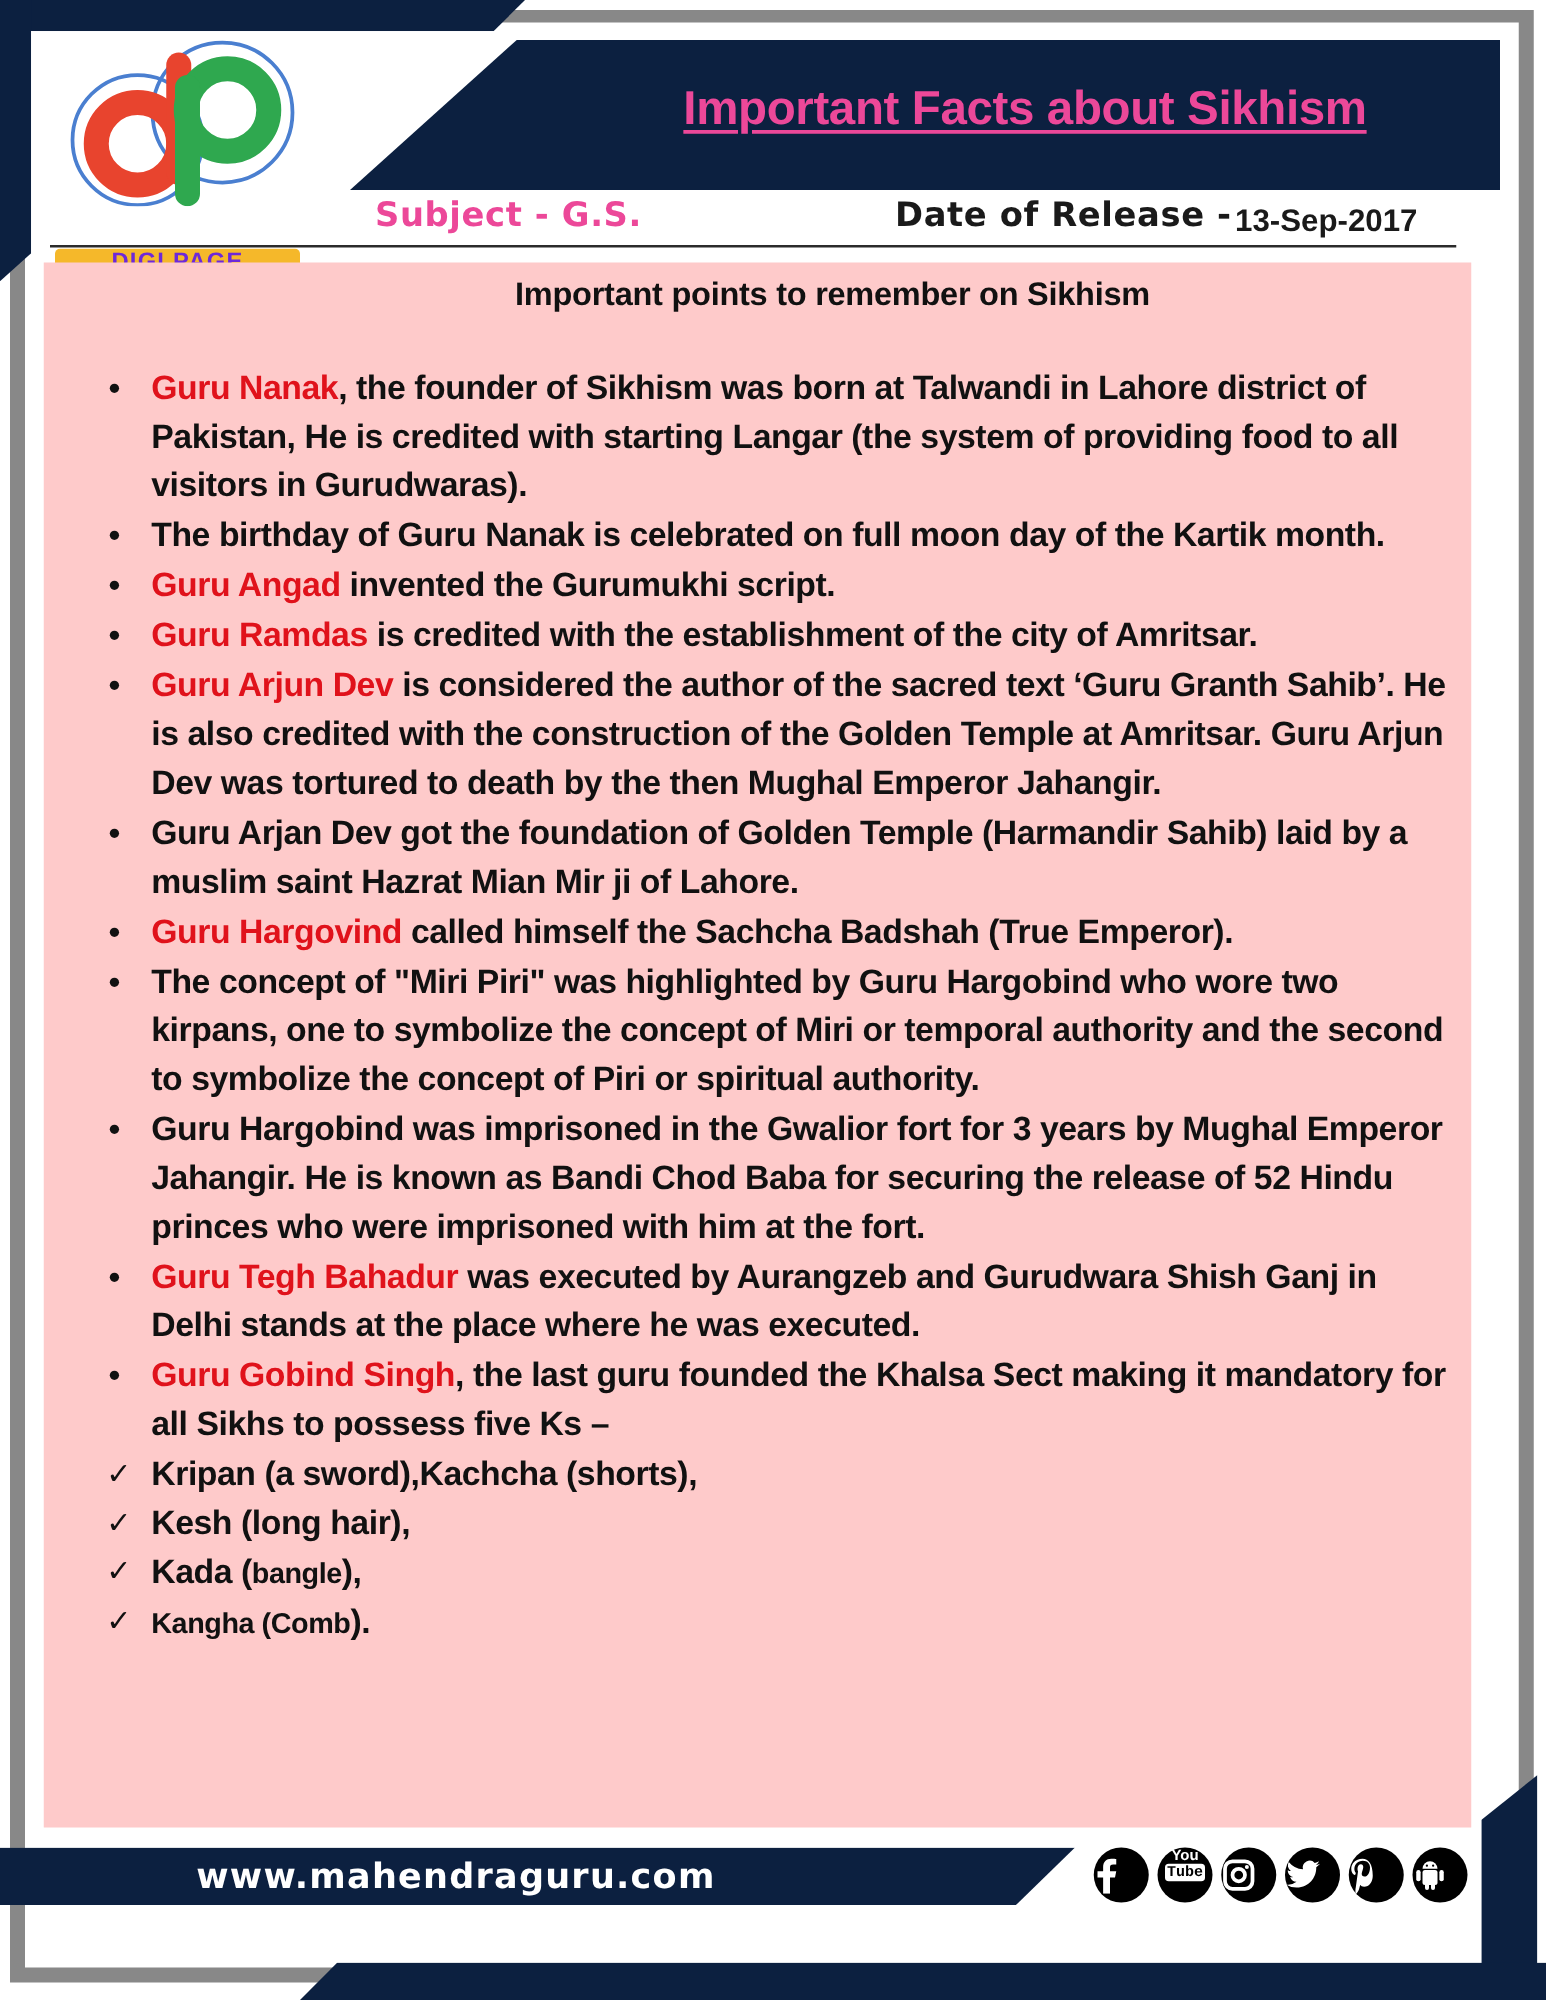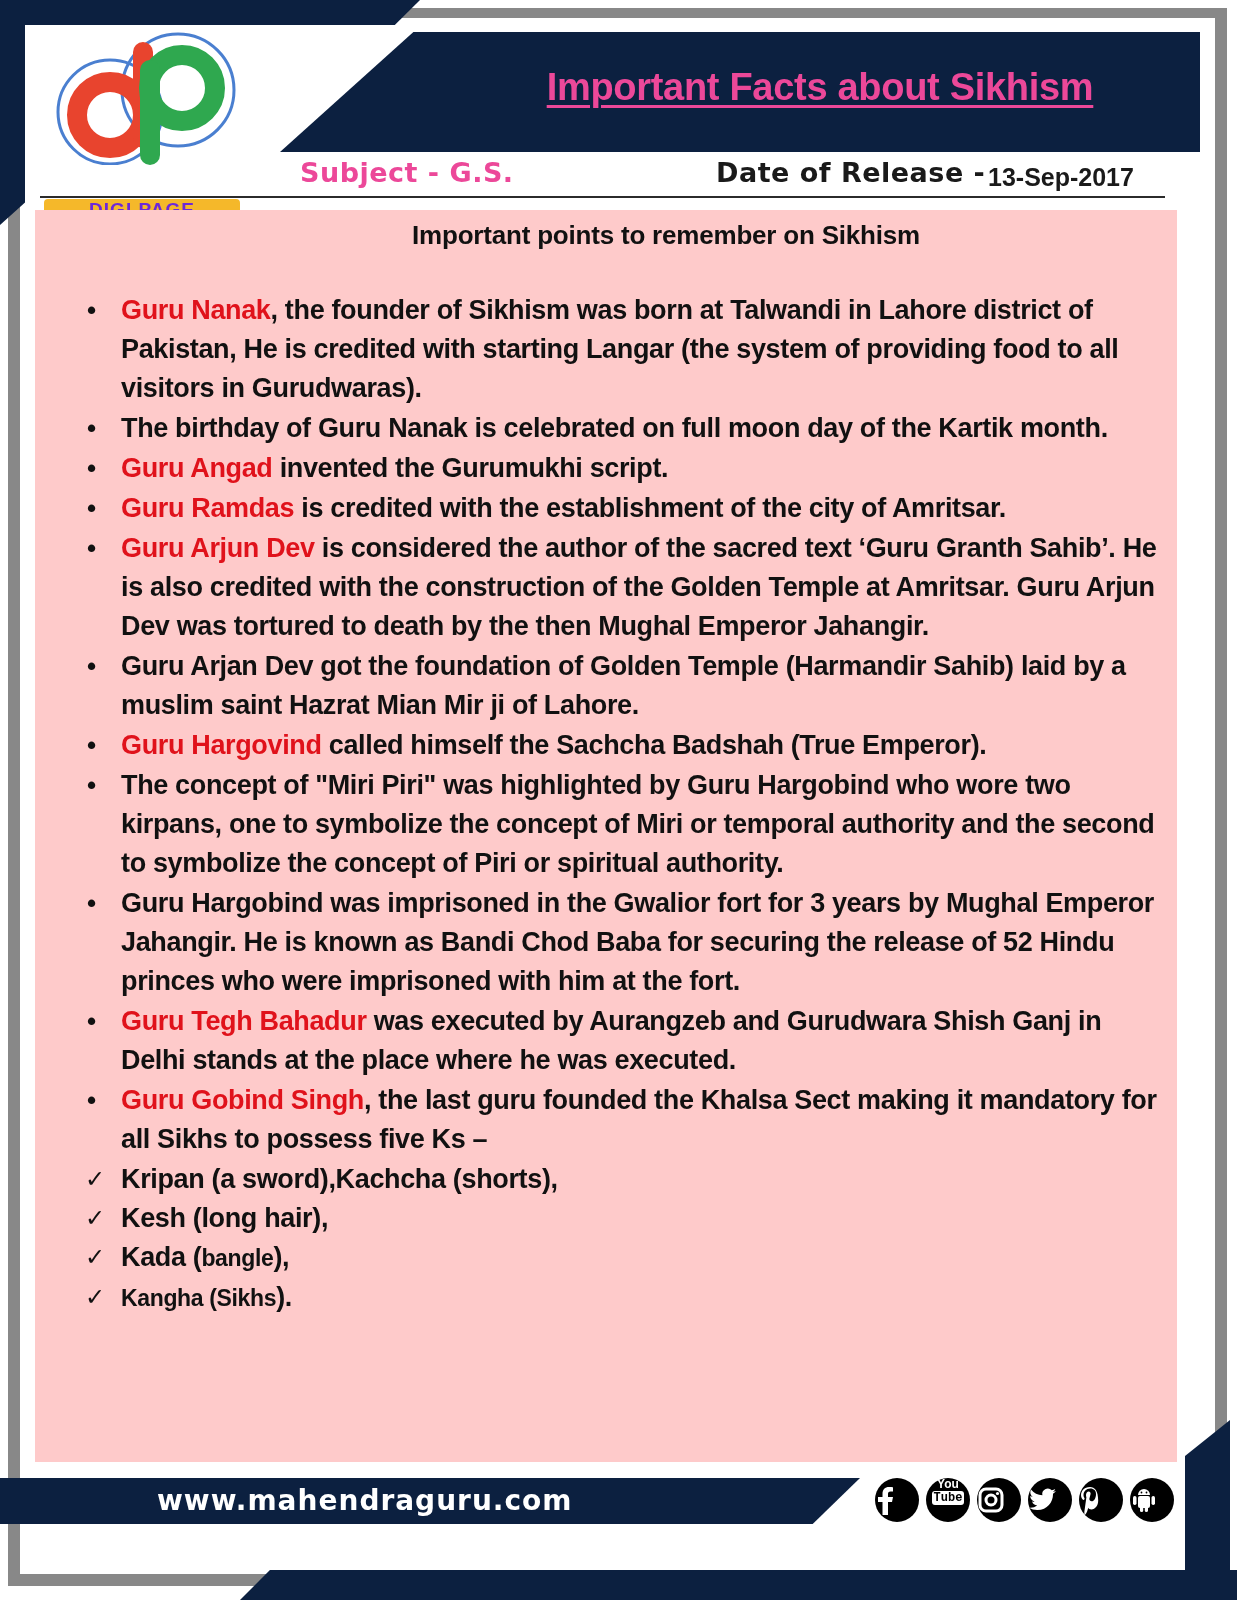--- a/index.html
+++ b/index.html
@@ -143,21 +143,21 @@
     <li><span class="bullet">•</span><span class="hl">Guru Hargovind</span><span> called himself the Sachcha Badshah (True Emperor).</span></li>
     <li><span class="bullet">•</span><span class="hl"></span><span>The concept of "Miri Piri" was highlighted by Guru Hargobind who wore two kirpans, one to symbolize the concept of Miri or temporal authority and the second to symbolize the concept of Piri or spiritual authority.</span></li>
     <li><span class="bullet">•</span><span class="hl"></span><span>Guru Hargobind was imprisoned in the Gwalior fort for 3 years by Mughal Emperor Jahangir. He is known as Bandi Chod Baba for securing the release of 52 Hindu princes who were imprisoned with him at the fort.</span></li>
     <li><span class="bullet">•</span><span class="hl">Guru Tegh Bahadur</span><span> was executed by Aurangzeb and Gurudwara Shish Ganj in Delhi stands at the place where he was executed.</span></li>
     <li><span class="bullet">•</span><span class="hl">Guru Gobind Singh</span><span>, the last guru founded the Khalsa Sect making it mandatory for all Sikhs to possess five Ks –</span></li>
   </ul>
   <ul class="checks">
     <li><span class="check">✓</span><span>Kripan (a sword),Kachcha (shorts),</span></li>
     <li><span class="check">✓</span><span>Kesh (long hair),</span></li>
     <li><span class="check">✓</span><span>Kada (</span><span class="small">bangle</span><span>),</span></li>
-    <li><span class="check">✓</span><span class="small">Kangha (</span><span class="small">Sikhs</span><span>).</span></li>
+    <li><span class="check">✓</span><span class="small">Kangha (</span><span class="small">Comb</span><span>).</span></li>
   </ul>
 </div>
 
 <div class="abs navy nv-footer-band"></div>
 <div class="abs footer-url">www.mahendraguru.com</div>
 
 <div class="abs social">
   <div class="ico">
     <svg width="20" height="30" viewBox="0 0 20 30">
         <path d="M13 30V17h4l1-5h-5V9c0-1.5.5-2.5 2.6-2.5H18V2.2C17.4 2.1 15.8 2 14 2c-4 0-6.5 2.4-6.5 6.8V12H3v5h4.5v13z" fill="#fff"></path>

